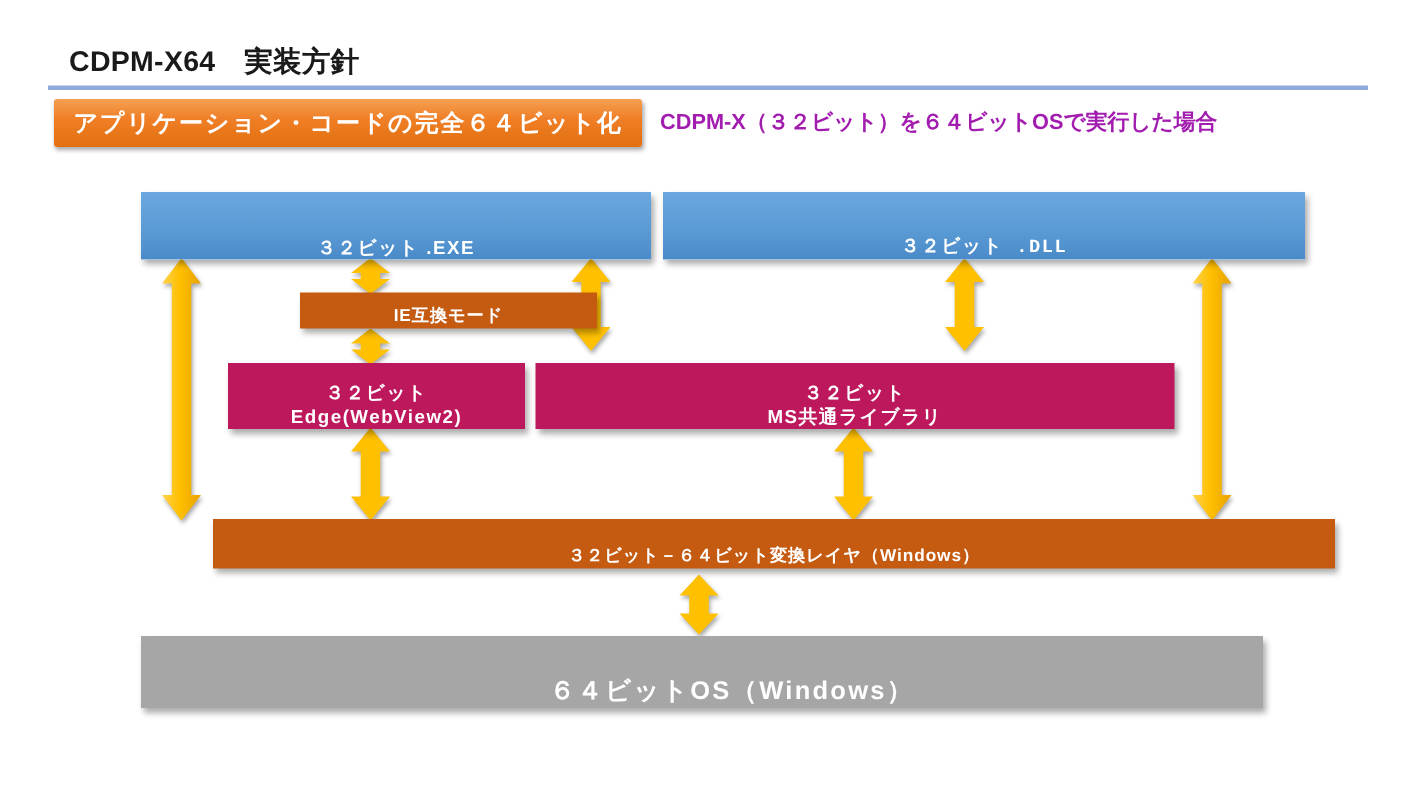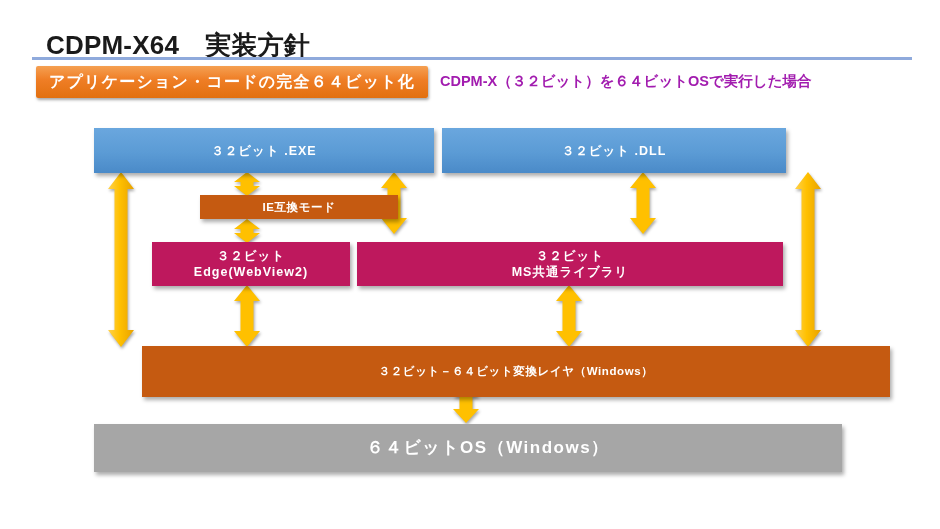--- a/index.html
+++ b/index.html
@@ -16,21 +16,21 @@
     height: 529px;
     background: #ffffff;
     overflow: hidden;
   }
 
   
   .slide-title {
     position: absolute;
     left: 46px;
     top: 28px;
-    font-size: 26px;
+    font-size: 19px;
     font-weight: bold;
     color: #1a1a1a;
     letter-spacing: 0.2px;
     white-space: pre;
   }
   .title-rule {
     position: absolute;
     left: 32px;
     top: 57px;
     width: 880px;
@@ -66,21 +66,21 @@
     font-weight: bold;
     color: #a21caf;
     white-space: nowrap;
   }
 
   
   .box {
     position: absolute;
     box-sizing: border-box;
     display: flex;
-    align-items: center;
+    align-items: flex-end;
     justify-content: center;
     text-align: center;
     color: #ffffff;
     font-weight: bold;
     line-height: 1.28;
     box-shadow: 2px 3px 4px rgba(0,0,0,0.33);
     white-space: pre-line;
   }
   .box-blue {
     background: linear-gradient(180deg, #6aa7de 0%, #5b9bd5 55%, #4a8ac8 100%);
@@ -182,39 +182,39 @@
   <div class="arrow" style="left:453px; top:383px; width:26px; height:40px;">
     <svg viewBox="0 0 26 40" preserveAspectRatio="none" aria-hidden="true">
       <polygon points="13,0 26,14 19.5,14 19.5,26 26,26 13,40 0,26 6.5,26 6.5,14 0,14" fill="#ffc000"></polygon>
     </svg>
   </div>
 
   <div class="box box-blue" style="left:94px; top:128px; width:340px; height:45px;">
     <span>３２ビット .EXE</span>
   </div>
 
-  <div class="box box-blue" style="left:442px; top:128px; width:344px; height:45px;">
+  <div class="box box-blue" style="left:442px; top:128px; width:428px; height:45px;font-family:Liberation Mono, monospace;">
     <span>３２ビット .DLL</span>
   </div>
 
   <div class="box box-orange" style="left:152px; top:195px; width:198px; height:24px;">
     <span>IE互換モード</span>
   </div>
 
   <div class="box box-green" style="left:152px; top:242px; width:198px; height:44px;">
     <span>３２ビット
 Edge(WebView2)</span>
   </div>
 
   <div class="box box-green" style="left:357px; top:242px; width:426px; height:44px;">
     <span>３２ビット
 MS共通ライブラリ</span>
   </div>
 
-  <div class="box box-orange" style="left:94px; top:346px; width:748px; height:51px;">
+  <div class="box box-orange" style="left:94px; top:346px; width:748px; height:33px;">
     <span>３２ビット－６４ビット変換レイヤ（Windows）</span>
   </div>
 
   <div class="box box-gray" style="left:94px; top:424px; width:748px; height:48px;padding-left:40px;">
     <span>６４ビットOS（Windows）</span>
   </div>
 
 </div>
 
 </body></html>

